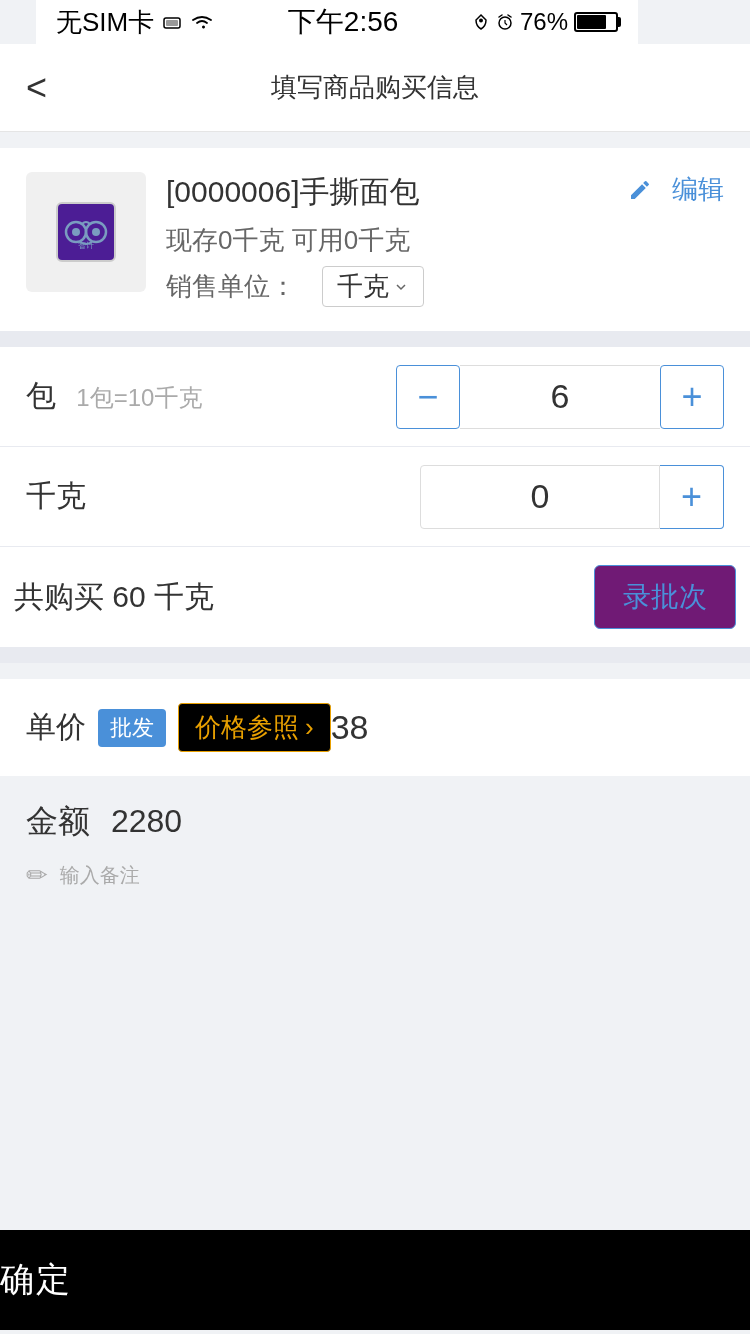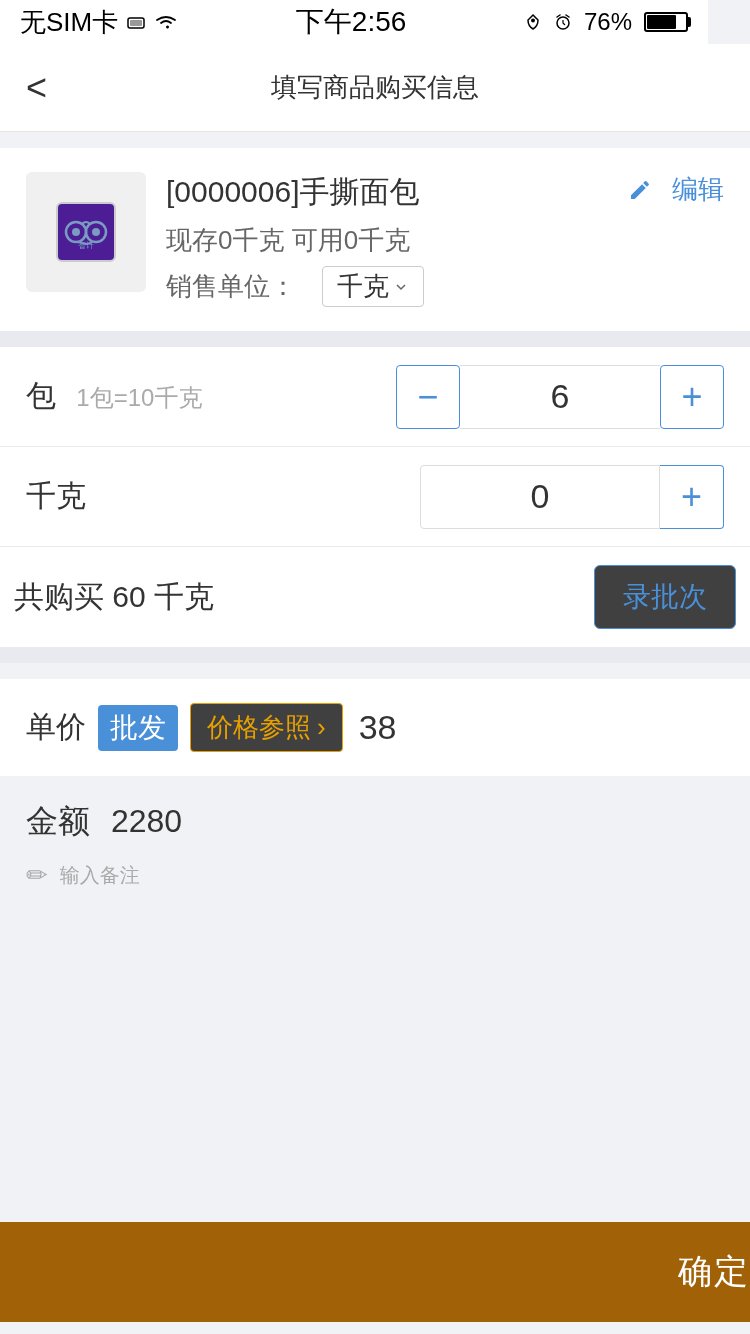--- a/index.html
+++ b/index.html
@@ -8,33 +8,34 @@
       width: 750px;
       min-height: 1334px;
       font-family: -apple-system, "PingFang SC", "Helvetica Neue", sans-serif;
       background: #f0f2f5;
       font-size: 30px;
       color: #333;
     }
 
     
     .status-bar {
-      width: 708px;
+      width: 602px;
       height: 44px;
       background: #fff;
       display: flex;
       align-items: center;
       justify-content: space-between;
       padding: 0 20px;
       font-size: 26px;
       color: #000;
+      margin-left: 36px;
     }
     .status-left { display: flex; align-items: center; gap: 8px; }
     .status-center { font-weight: 500; font-size: 28px; }
-    .status-right { display: flex; align-items: center; gap: 12px; font-size: 24px; }
+    .status-right { display: flex; align-items: center; gap: 6px; font-size: 24px; }
     .battery-icon {
       width: 44px; height: 20px; border: 2px solid #000; border-radius: 3px; position: relative; display: inline-flex; align-items: center; padding: 1px;
     }
     .battery-icon::after {
       content: ''; position: absolute; right: -5px; top: 50%; transform: translateY(-50%);
       width: 3px; height: 10px; background: #000; border-radius: 0 2px 2px 0;
     }
     .battery-fill { background: #000; height: 100%; width: 76%; border-radius: 1px; }
 
     
@@ -171,57 +172,57 @@
       display: flex;
       align-items: center;
       justify-content: space-between;
       padding: 0 14px;
       height: 100px;
     }
     .total-text { font-size: 30px; color: #333; }
     .record-btn {
       border: 1px solid #4a90d9;
       color: #4a90d9;
-      background: #404040;
+      background: #701a75;
       font-size: 28px;
       padding: 12px 28px;
       border-radius: 6px;
       cursor: pointer;
     }
 
     
     .price-section {
       background: #fff;
       margin-top: 16px;
       padding: 24px 26px;
       display: flex;
       align-items: center;
       justify-content: flex-start;
     }
     .price-label { font-size: 30px; color: #333; display: flex; align-items: center; gap: 12px; }
     .price-tag {
       background: #4a90d9;
       color: #fff;
-      font-size: 28px;
+      font-size: 22px;
       padding: 4px 12px;
       border-radius: 4px;
     }
     .price-ref-btn {
       border: 1px solid #e8a000;
       color: #e8a000;
-      background: #404040;
+      background: #000000;
       font-size: 26px;
       padding: 6px 16px;
       border-radius: 4px;
       cursor: pointer;
       display: flex;
       align-items: center;
       gap: 6px;
     }
-    .price-value { font-size: 34px; color: #333; font-weight: 500; margin-left: 16px; }
+    .price-value { font-size: 34px; color: #333; font-weight: 500; }
 
     
     .amount-section {
       background: #f0f2f5;
       padding: 24px 26px;
     }
     .amount-row {
       font-size: 32px;
       color: #333;
       font-weight: 500;
@@ -232,31 +233,31 @@
       align-items: center;
       gap: 12px;
       color: #999;
       font-size: 28px;
       cursor: pointer;
     }
 
     
     .confirm-btn {
       position: fixed;
-      bottom: 12px;
+      bottom: 4px;
       left: 0;
       width: 750px;
       height: 100px;
-      background: #a16207;
+      background: #000000;
       color: #fff;
       font-size: 34px;
       border: none;
       display: flex;
       align-items: center;
-      justify-content: flex-end;
+      justify-content: flex-start;
       cursor: pointer;
       letter-spacing: 2px;
     }
 
     
     .bottom-spacer { height: 100px; }
 
     .owl-logo {
       width: 60px; height: 60px;
       border: 2px solid #ccc;

